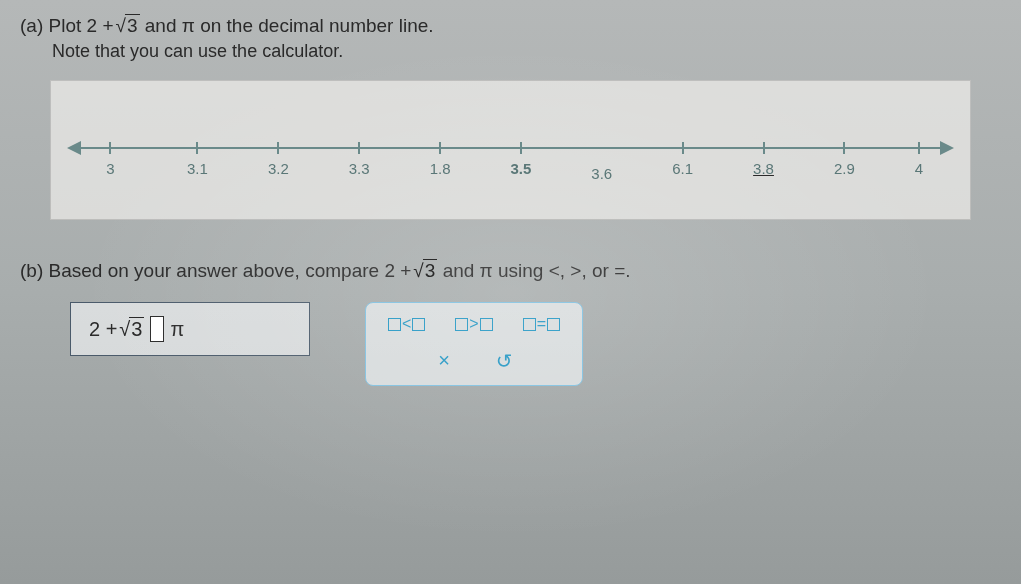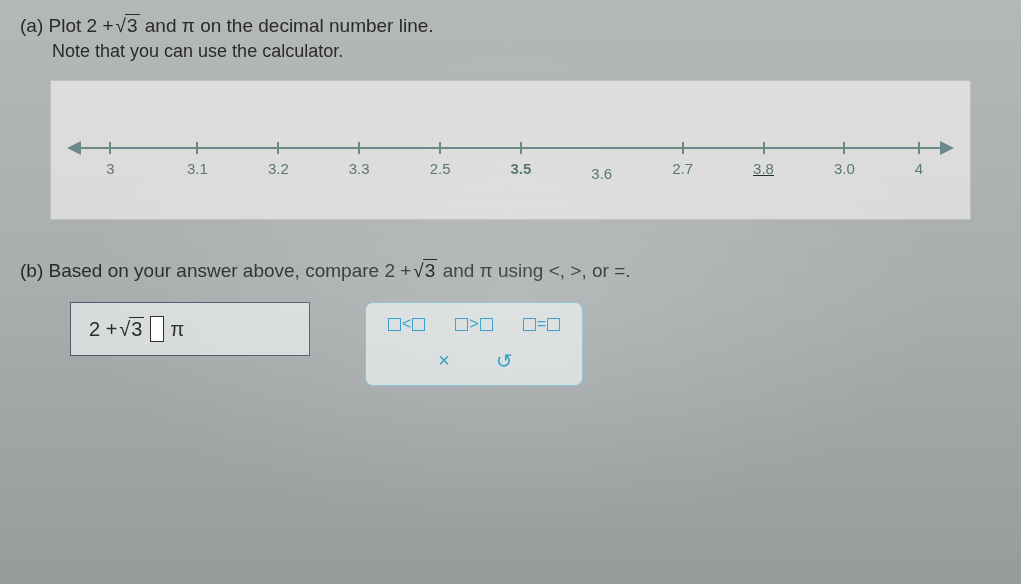--- a/index.html
+++ b/index.html
@@ -146,41 +146,41 @@
           <div class="tick-wrap" style="left: 22.4%; align-items: center;">
             <div class="tick"></div>
             <div class="tick-label">3.2</div>
           </div>
           <div class="tick-wrap" style="left: 31.6%; justify-content: flex-end;">
             <div class="tick"></div>
             <div class="tick-label">3.3</div>
           </div>
           <div class="tick-wrap" style="left: 40.8%;">
             <div class="tick"></div>
-            <div class="tick-label">2.5</div>
+            <div class="tick-label">1.8</div>
           </div>
           <div class="tick-wrap" style="left: 50%; font-weight: bold;">
             <div class="tick"></div>
             <div class="tick-label">3.5</div>
           </div>
           <div class="tick-wrap" style="left: 59.2%; gap: 17px;">
             <div class="tick"></div>
             <div class="tick-label">3.6</div>
           </div>
           <div class="tick-wrap" style="left: 68.4%;">
             <div class="tick"></div>
-            <div class="tick-label">2.7</div>
+            <div class="tick-label">6.1</div>
           </div>
           <div class="tick-wrap" style="left: 77.6%; text-decoration: underline;">
             <div class="tick"></div>
             <div class="tick-label">3.8</div>
           </div>
           <div class="tick-wrap" style="left: 86.8%;">
             <div class="tick"></div>
-            <div class="tick-label">3.0</div>
+            <div class="tick-label">2.9</div>
           </div>
           <div class="tick-wrap" style="left: 96%;">
             <div class="tick"></div>
             <div class="tick-label">4</div>
           </div>
         </div>
     </div>
   </div>
 </div>
 

